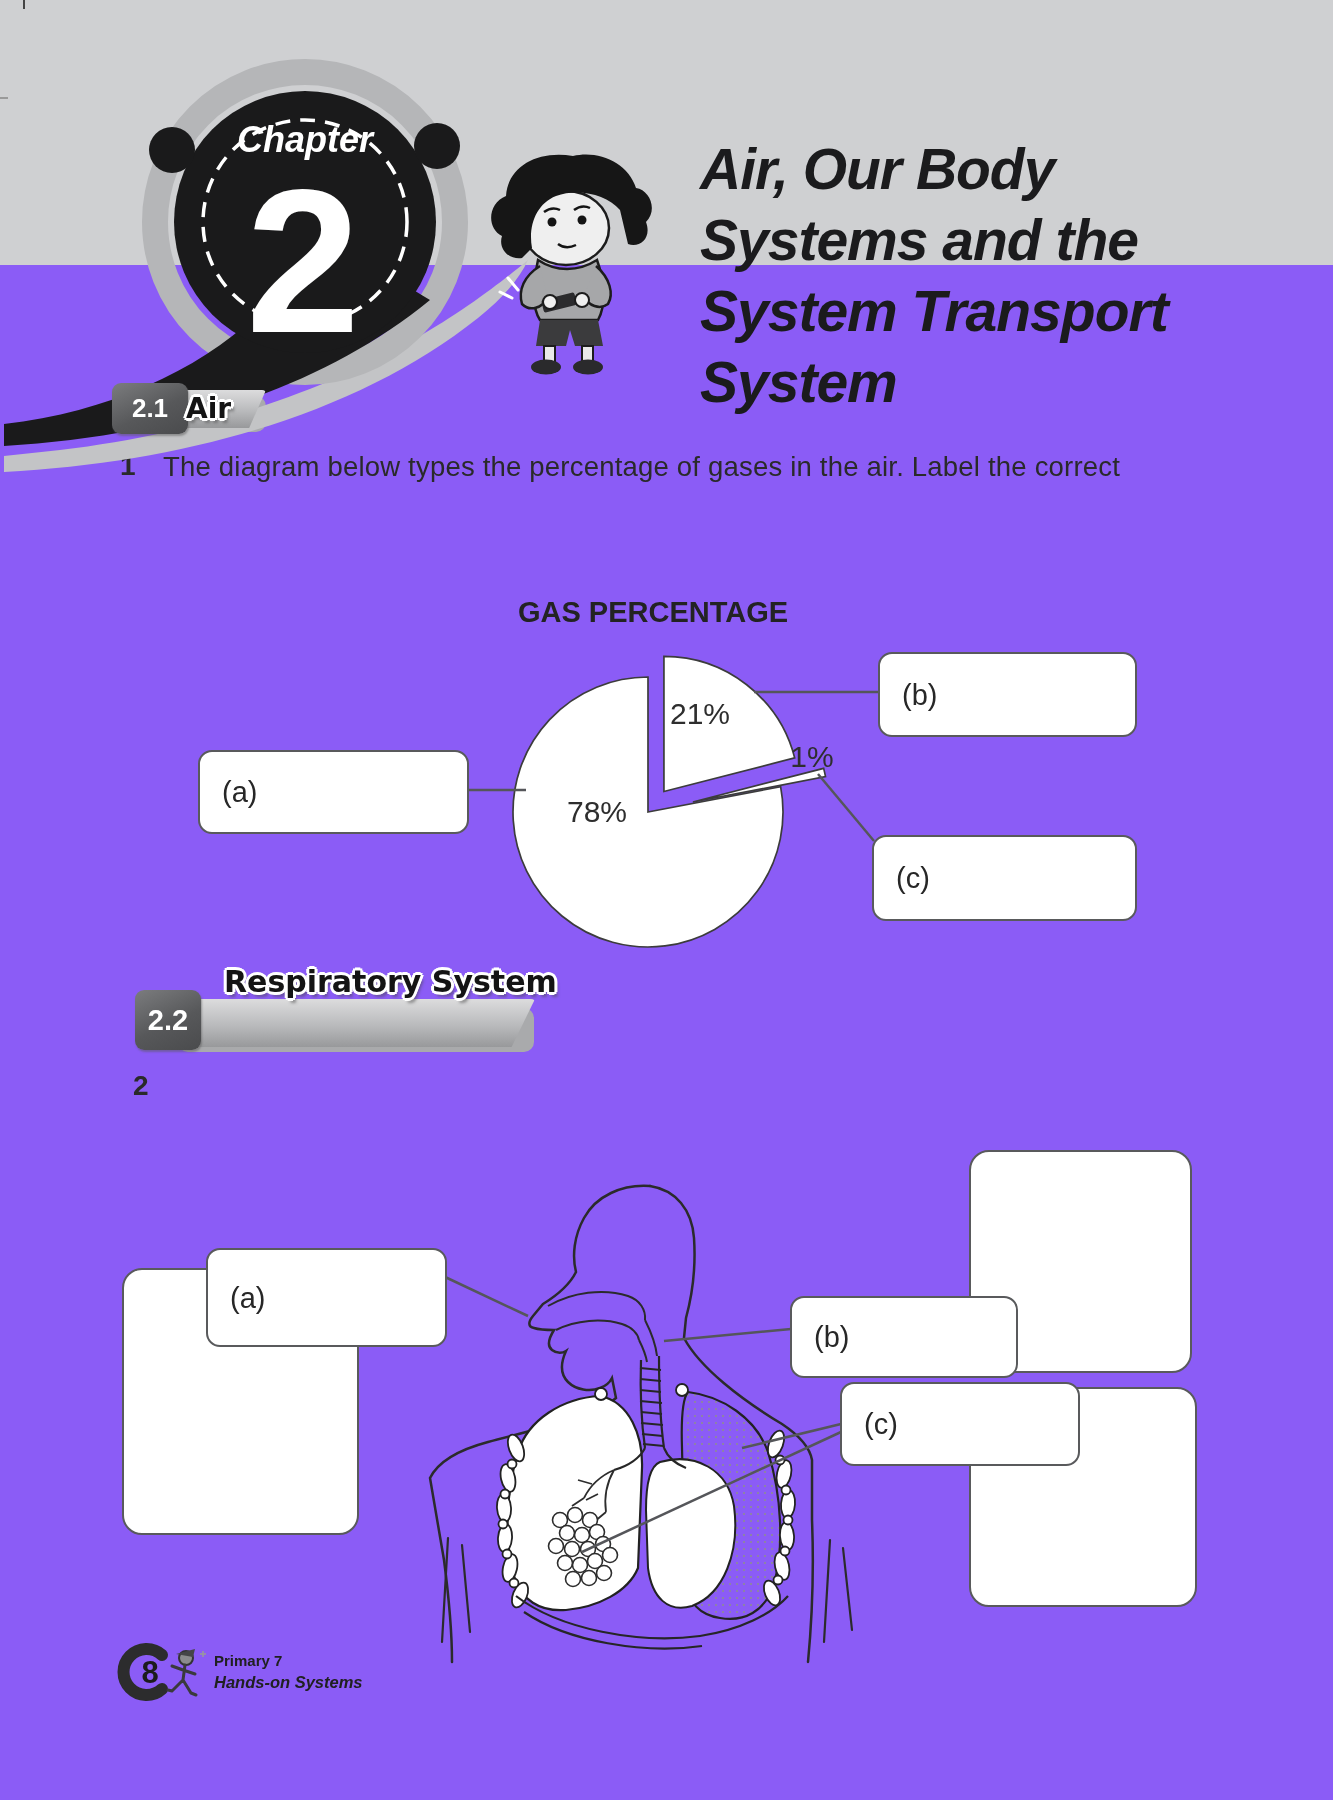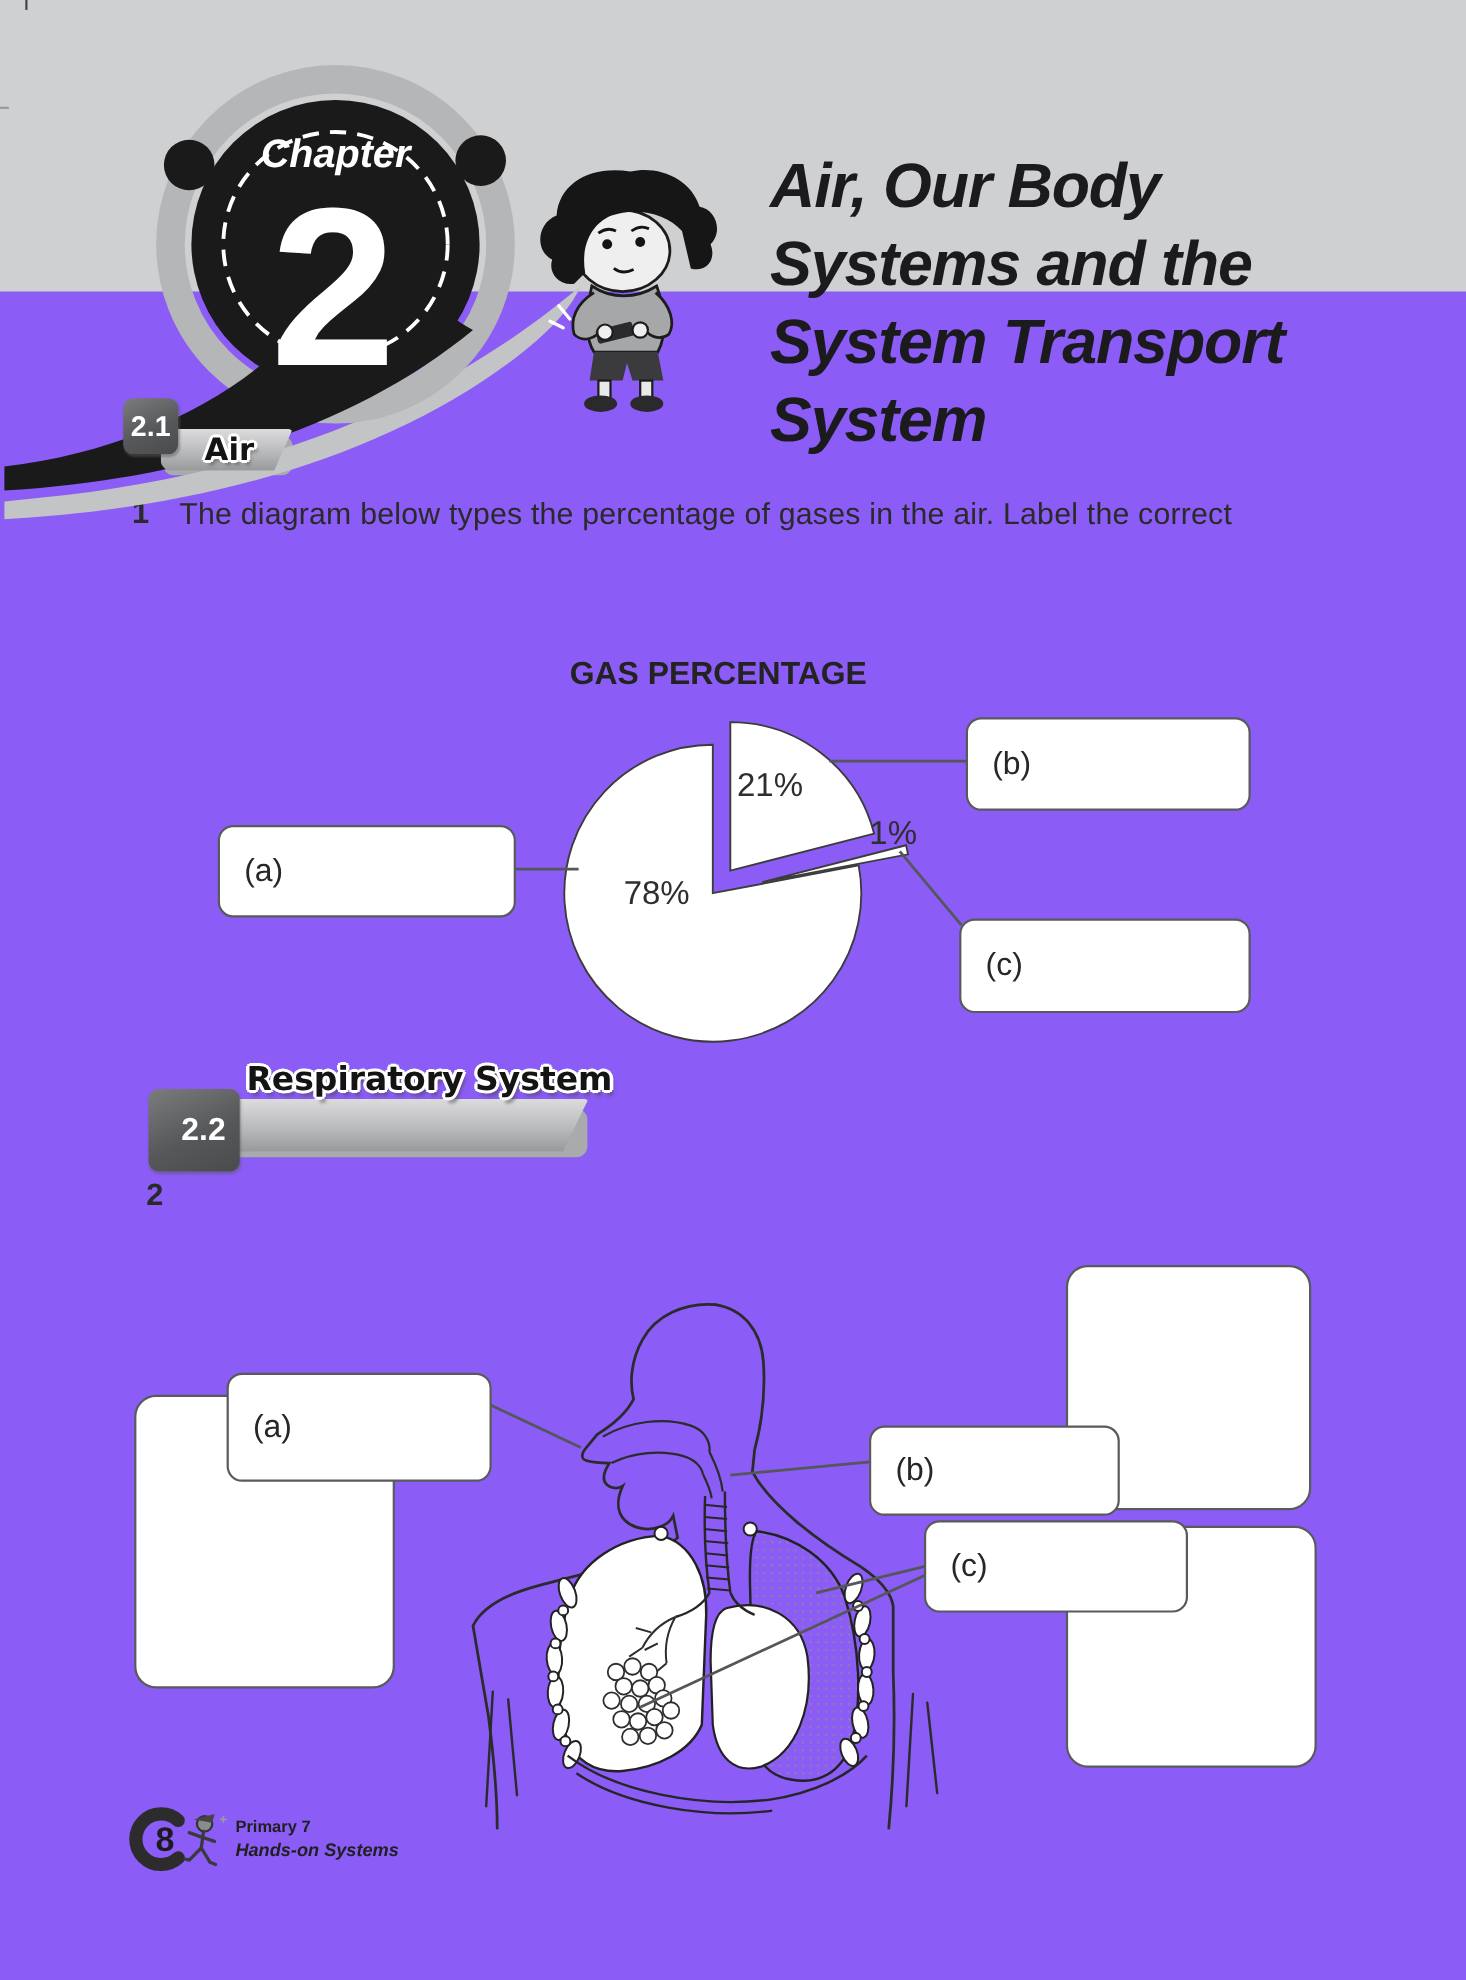--- a/index.html
+++ b/index.html
@@ -83,21 +83,21 @@
 
   <div class="title">
     <div>Air, Our Body</div>
     <div>Systems and the</div>
     <div>System Transport</div>
     <div>System</div>
   </div>
 
   <div class="banner-shadow" style="left:148px;top:396px;width:118px;height:36px;"></div>
   <div class="banner" style="left:146px;top:390px;width:120px;height:38px;"></div>
-  <div class="badge-square" style="left:112px;top:362px;width:50px;height:51px;font-size:26px;">
+  <div class="badge-square" style="left:112px;top:383px;width:76px;height:51px;font-size:26px;">
     <span>2.1</span>
   </div>
   <div class="comic" style="left:186px;top:392px;font-size:28px;">Air</div>
 
   <div class="qnum" style="left:120px;top:450px;">1</div>
   <div class="qblock" style="left:163px;top:448px;width:1060px;">
     <div class="qline">The diagram below types the percentage of gases in the air. Label the correct</div>
   </div>
 
   <svg class="dg" style="left:150px;top:585px;" width="1020" height="380" viewBox="150 585 1020 380">
@@ -119,21 +119,21 @@
   </div>
   <div class="abox" style="left:878px;top:652px;width:255px;height:81px;">
     <span class="lbl">(b)</span>
   </div>
   <div class="abox" style="left:872px;top:835px;width:261px;height:82px;">
     <span class="lbl">(c)</span>
   </div>
 
   <div class="banner-shadow" style="left:178px;top:1008px;width:356px;height:44px;"></div>
   <div class="banner" style="left:175px;top:999px;width:360px;height:48px;clip-path:polygon(0 0,100% 0,93.5% 100%,0 100%);"></div>
-  <div class="badge-square" style="left:135px;top:990px;width:66px;height:75px;font-size:29px;padding-left:17px;">
+  <div class="badge-square" style="left:135px;top:990px;width:66px;height:60px;font-size:29px;">
     <span>2.2</span>
   </div>
   <div class="comic" style="left:224px;top:964px;font-size:30px;">Respiratory System</div>
 
   <div class="qnum" style="left:133px;top:1070px;">2</div>
 
   <svg class="dg" style="left:370px;top:1140px;" width="680" height="530" viewBox="370 1140 680 530">
     <defs>
       <pattern id="stip" width="7" height="7" patternUnits="userSpaceOnUse">
         <circle cx="2" cy="2" r="1" fill="#8d8d8d"></circle>

